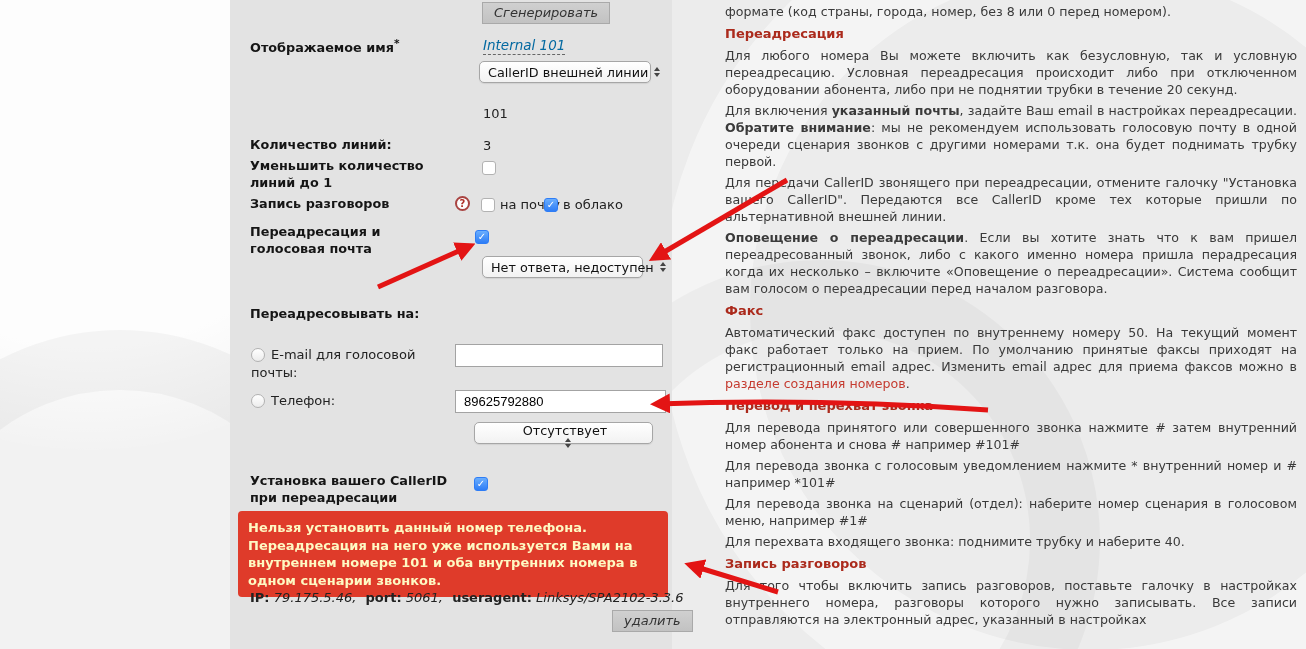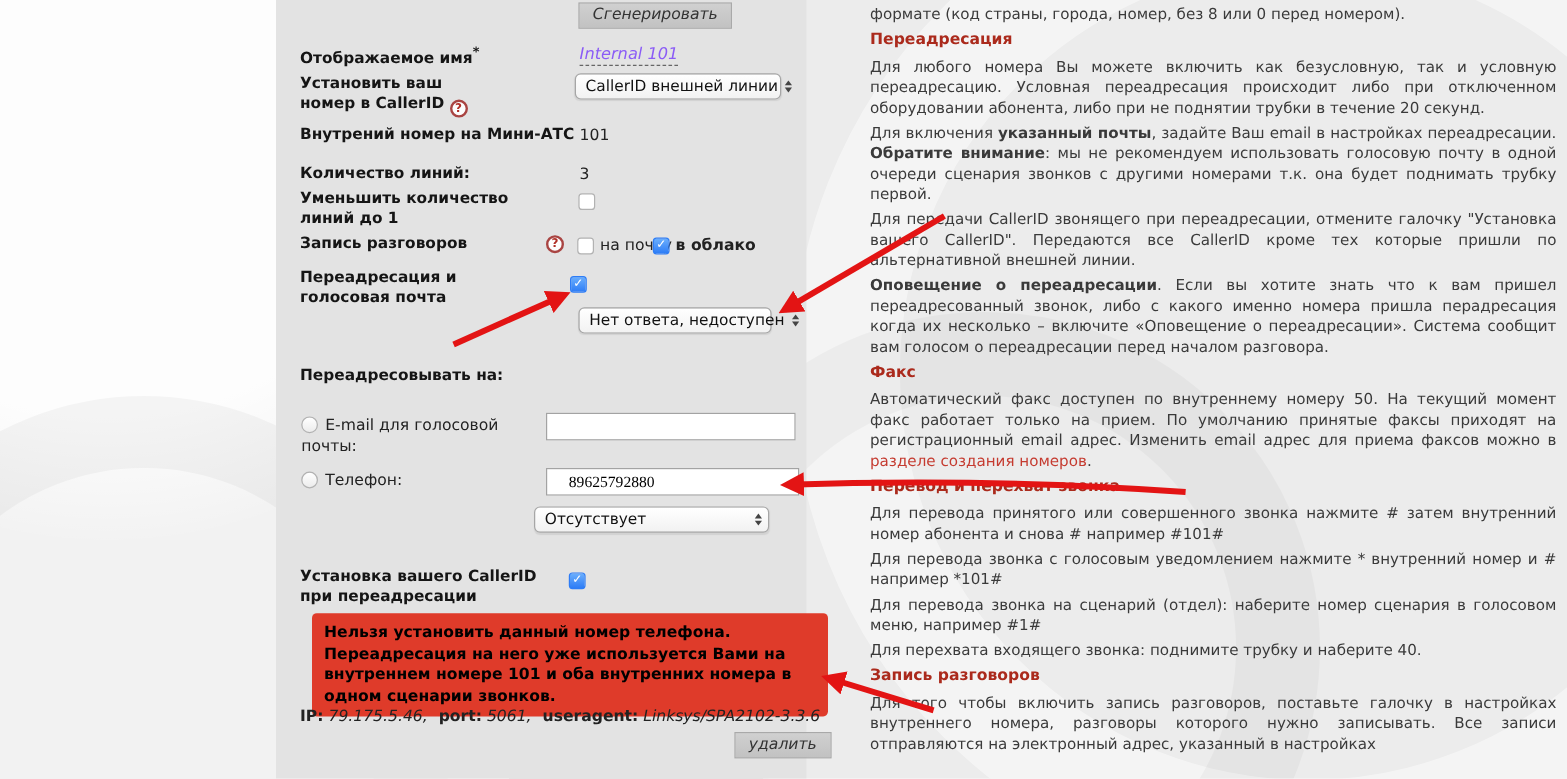--- a/index.html
+++ b/index.html
@@ -9,46 +9,46 @@
   .sw{position:absolute;border-radius:50%;}
   .sw1{left:-300px;top:-330px;width:780px;height:780px;
        background:radial-gradient(circle,rgba(255,255,255,.85) 52%,rgba(255,255,255,0) 72%);}
   .sw2{left:660px;top:-120px;width:860px;height:860px;border:90px solid rgba(255,255,255,.45);box-sizing:border-box;}
   .sw3{left:540px;top:260px;width:560px;height:560px;border:70px solid rgba(0,0,0,.03);box-sizing:border-box;}
   .sw4{left:-140px;top:330px;width:520px;height:520px;border:60px solid rgba(0,0,0,.035);box-sizing:border-box;}
   .form-col{position:absolute;left:230px;top:0;width:442px;height:649px;background:#e3e3e3;}
   .flabel{position:absolute;font-weight:bold;font-size:12.8px;line-height:16.5px;color:#151515;}
   .fval{position:absolute;font-size:13px;color:#222;}
   .fsmall{position:absolute;font-size:13px;color:#222;}
-  .editval{position:absolute;font-size:13.5px;font-style:italic;color:#8b5cf6;
+  .editval{position:absolute;font-size:13.5px;font-style:italic;color:#0369a1;
            border-bottom:1px dashed #666;padding-bottom:1px;cursor:pointer;}
   .gbtn{position:absolute;background:linear-gradient(#d0d0d0,#c2c2c2);border:1px solid #a9a9a9;
         font-family:inherit;font-size:13px;color:#333;padding:2px 11px 3px;cursor:pointer;font-style:italic;}
   .sel{position:absolute;height:22px;background:linear-gradient(#ffffff,#f2f2f2);border:1px solid #a6a6a6;
        border-radius:5px;display:flex;align-items:center;justify-content:space-between;
        padding:0 5px 0 8px;font-size:12.8px;color:#111;box-sizing:border-box;
        box-shadow:0 1px 1px rgba(0,0,0,.08);cursor:pointer;white-space:nowrap;}
   .spin{display:flex;flex-direction:column;gap:2px;margin-left:6px;flex:none;}
   .spin i{width:0;height:0;border-left:3.5px solid transparent;border-right:3.5px solid transparent;display:block;}
   .spin .up{border-bottom:4.5px solid #444;}
   .spin .dn{border-top:4.5px solid #444;}
   .cb{position:absolute;width:14px;height:14px;border:1px solid #b2b2b2;border-radius:3px;background:#fff;
       box-sizing:border-box;font-size:10px;line-height:12px;text-align:center;color:#fff;cursor:pointer;}
   .cb.on{background:linear-gradient(#6aaefd,#2e7df6);border-color:#2e7df6;font-weight:bold;}
   .radio{display:inline-block;width:14px;height:14px;border:1px solid #b2b2b2;border-radius:50%;
          background:linear-gradient(#fff,#ececec);vertical-align:-3px;margin-right:6px;box-sizing:border-box;cursor:pointer;}
   .optline{position:absolute;font-size:13px;color:#222;line-height:17.5px;}
   .tinput{position:absolute;height:23px;border:1px solid #a3a3a3;background:#fff;font-size:13px;
-          font-family:Liberation Serif, serif;padding:0 18px;box-sizing:border-box;}
+          font-family:Liberation Sans, sans-serif;padding:0 8px;box-sizing:border-box;}
   .help{display:inline-block;width:15px;height:15px;border:2px solid #a94442;border-radius:50%;
         color:#b03028;font-weight:bold;font-size:10px;line-height:11px;text-align:center;
         background:#fdfdfd;box-sizing:border-box;vertical-align:-3px;cursor:pointer;}
   .rlabel{position:absolute;font-size:13px;color:#222;text-align:right;line-height:16.5px;}
-  .errbox{position:absolute;background:#df3b2a;border-radius:4px;color:#000000;font-weight:bold;
-          font-size:13px;line-height:17.5px;padding:8px 10px;width:410px;margin-left:22px;}
+  .errbox{position:absolute;background:#df3b2a;border-radius:4px;color:#fef9c3;font-weight:bold;
+          font-size:13px;line-height:17.5px;padding:8px 10px;width:410px;}
   .meta{position:absolute;font-size:13px;color:#222;}
   .meta .b{font-weight:bold;}
   .meta .i{font-style:italic;margin-right:5px;}
   .docs{position:absolute;left:725px;top:3px;width:572px;color:#3a3a3a;}
   .doc-p{font-size:12.6px;line-height:17px;text-align:justify;margin:0 0 4px;}
   .doc-h{font-size:13px;line-height:19px;font-weight:bold;color:#ab2a1c;margin:2px 0 4px;}
   .doc-link{color:#c53b30;cursor:pointer;}
   .b{font-weight:bold;}
   .arrows{position:absolute;left:0;top:0;pointer-events:none;}
 </style>
@@ -62,65 +62,63 @@
   <div class="sw sw3"></div>
   <div class="sw sw4"></div>
 
   <div class="form-col"></div>
 
   <button class="gbtn" style="left:482px;top:2px;">Сгенерировать</button>
 
   <div class="flabel" style="left:250px;top:36px;"><span>Отображаемое имя</span><sup>*</sup></div>
   <div class="editval" style="left:483px;top:37px;">Internal 101</div>
 
-  <div class="flabel" style="left:250px;top:62px;width:162px;"><span>Установить ваш номер в CallerID</span> <span class="help">?</span></div>
   <div class="sel" style="left:479px;top:61px;width:172px;">
     <span>CallerID внешней линии</span>
     <span class="spin">
         <i class="up"></i>
         <i class="dn"></i>
       </span>
   </div>
 
-  <div class="flabel" style="left:250px;top:105px;">Внутрений номер на Мини-АТС</div>
   <div class="fval" style="left:483px;top:106px;">101</div>
 
   <div class="flabel" style="left:250px;top:137px;">Количество линий:</div>
   <div class="fval" style="left:483px;top:138px;">3</div>
 
   <div class="flabel" style="left:250px;top:158px;width:205px;">Уменьшить количество линий до 1</div>
   <span class="cb" style="left:482px;top:161px;"></span>
 
   <div class="flabel" style="left:250px;top:196px;">Запись разговоров</div>
   <span class="help" style="position:absolute;left:455px;top:196px;">?</span>
   <span class="cb" style="left:481px;top:198px;"></span>
   <div class="fsmall" style="left:500px;top:197px;">на почту</div>
   <span class="cb on" style="left:544px;top:198px;">✓</span>
-  <div class="fsmall" style="left:563px;top:197px;font-weight:bold;">в облако</div>
+  <div class="fsmall" style="left:563px;top:197px;">в облако</div>
 
   <div class="flabel" style="left:250px;top:224px;width:200px;">Переадресация и голосовая почта</div>
   <span class="cb on" style="left:475px;top:230px;">✓</span>
 
   <div class="sel" style="left:482px;top:256px;width:161px;">
     <span>Нет ответа, недоступен</span>
     <span class="spin">
         <i class="up"></i>
         <i class="dn"></i>
       </span>
   </div>
 
   <div class="flabel" style="left:250px;top:306px;">Переадресовывать на:</div>
 
   <div class="optline" style="left:251px;top:346px;width:172px;"><span class="radio"></span><span>E-mail для голосовой почты:</span></div>
   <input class="tinput" style="left: 455px; top: 344px; width: 208px;" value="">
 
   <div class="optline" style="left:251px;top:392px;width:172px;"><span class="radio"></span><span>Телефон:</span></div>
   <input class="tinput" style="left: 455px; top: 390px; width: 211px;" value="89625792880">
 
-  <div class="sel" style="left:445px;top:422px;width:196px;">
+  <div class="sel" style="left:474px;top:422px;width:179px;flex-direction:column;">
     <span>Отсутствует</span>
     <span class="spin">
         <i class="up"></i>
         <i class="dn"></i>
       </span>
   </div>
 
   <div class="flabel" style="left:250px;top:473px;width:198px;">Установка вашего CallerID при переадресации</div>
   <span class="cb on" style="left:474px;top:477px;">✓</span>
 

